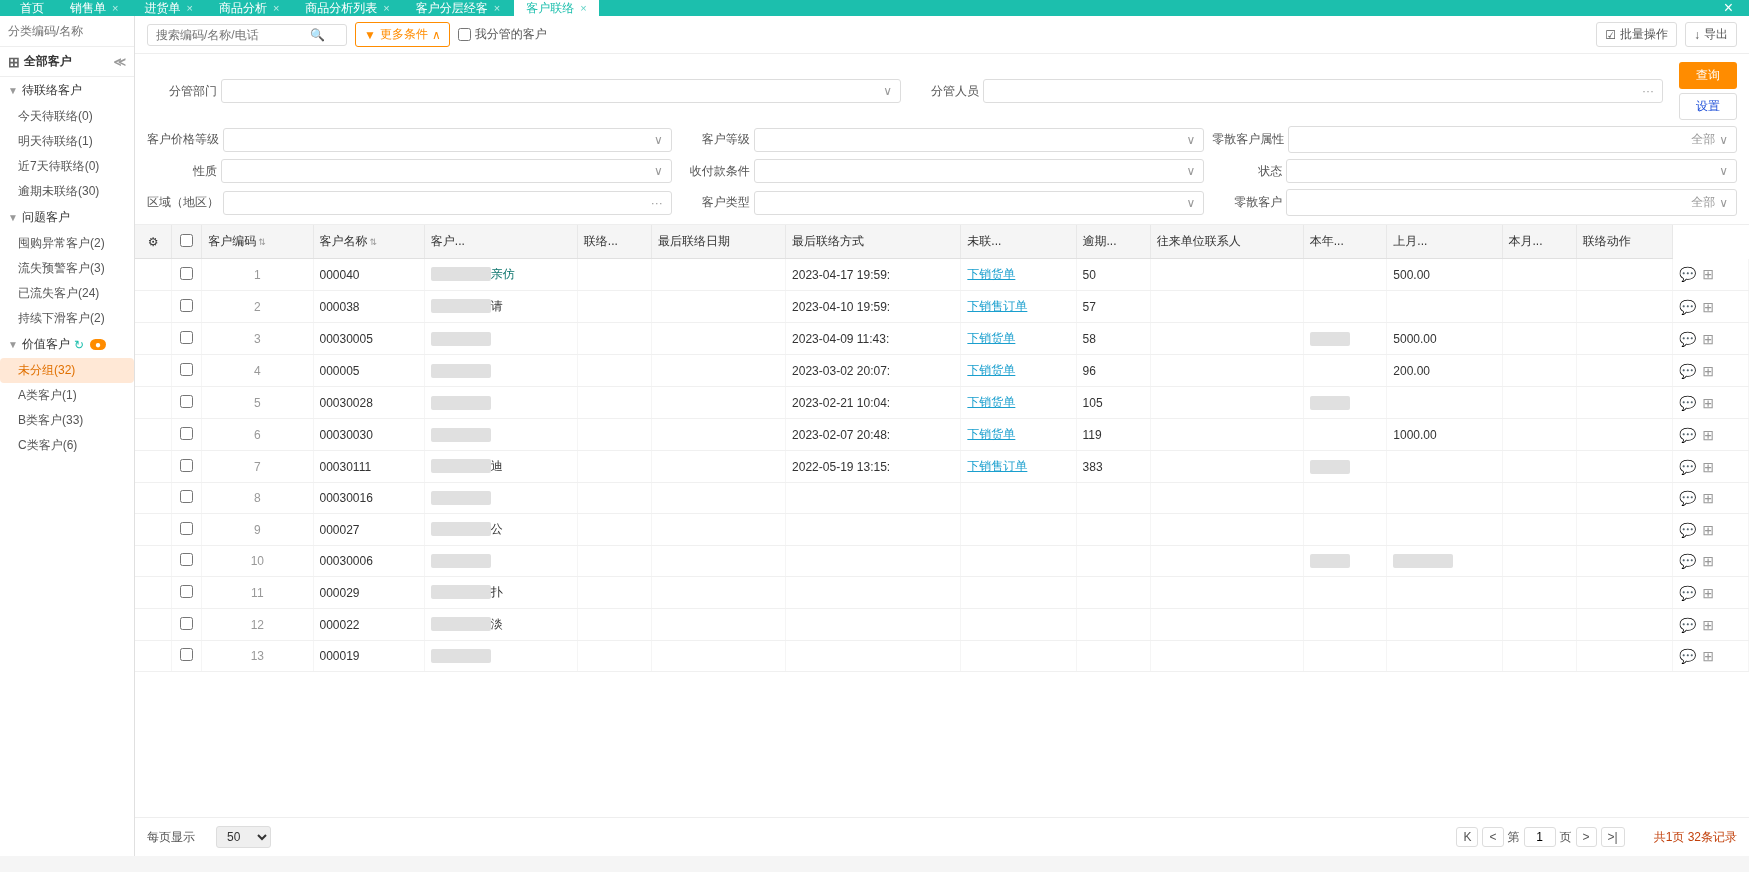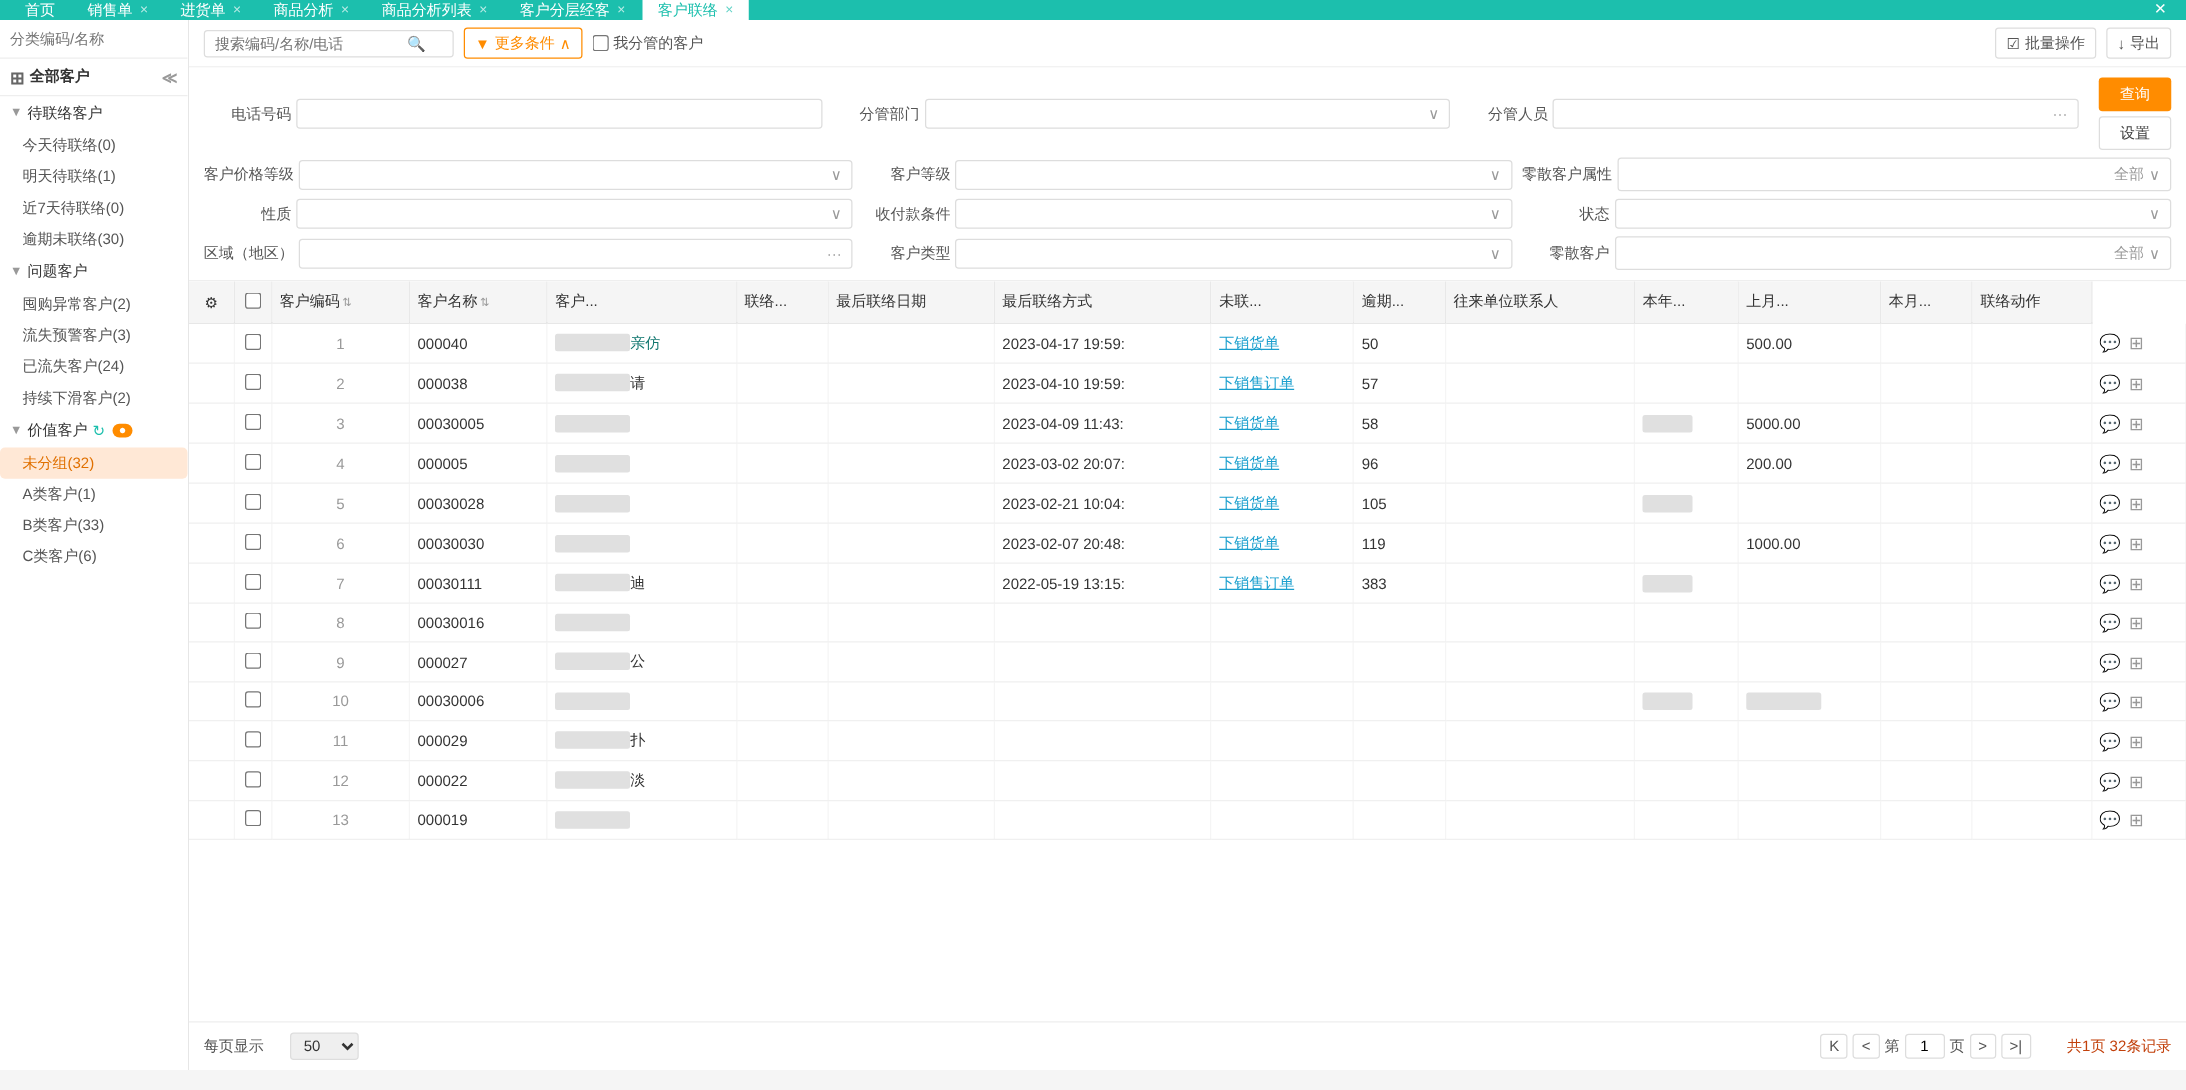--- a/index.html
+++ b/index.html
@@ -45,21 +45,21 @@
     }
 
     
     .main-layout {
       display: flex;
       height: calc(100vh - 32px);
     }
 
     
     .sidebar {
-      width: 151px;
+      width: 135px;
       background: #fff;
       border-right: 1px solid #e0e0e0;
       display: flex;
       flex-direction: column;
       overflow-y: auto;
       flex-shrink: 0;
     }
     .sidebar-search {
       display: flex;
       align-items: center;
@@ -230,21 +230,21 @@
       background: #ff8c00;
       color: #fff;
       border: none;
       border-radius: 3px;
       padding: 5px 16px;
       cursor: pointer;
       font-size: 12px;
     }
     .btn-reset {
       background: #fff;
-      color: #404040;
+      color: #1d4ed8;
       border: 1px solid #ddd;
       border-radius: 3px;
       padding: 4px 16px;
       cursor: pointer;
       font-size: 12px;
     }
 
     
     .table-container {
       flex: 1;
@@ -499,24 +499,20 @@
       <div class="export-btn">
         <span>↓</span>
         <span>导出</span>
       </div>
     </div>
 
     <div class="filter-panel">
 
       <div class="filter-row">
         <div class="filter-field">
-          <span class="filter-label">电话号码</span>
-          <input class="filter-input" type="text" style="">
-        </div>
-        <div class="filter-field">
           <span class="filter-label">分管部门</span>
           <div class="filter-select">
             <span>∨</span>
           </div>
         </div>
         <div class="filter-field">
           <span class="filter-label">分管人员</span>
           <div class="filter-select">
             <span>···</span>
           </div>

